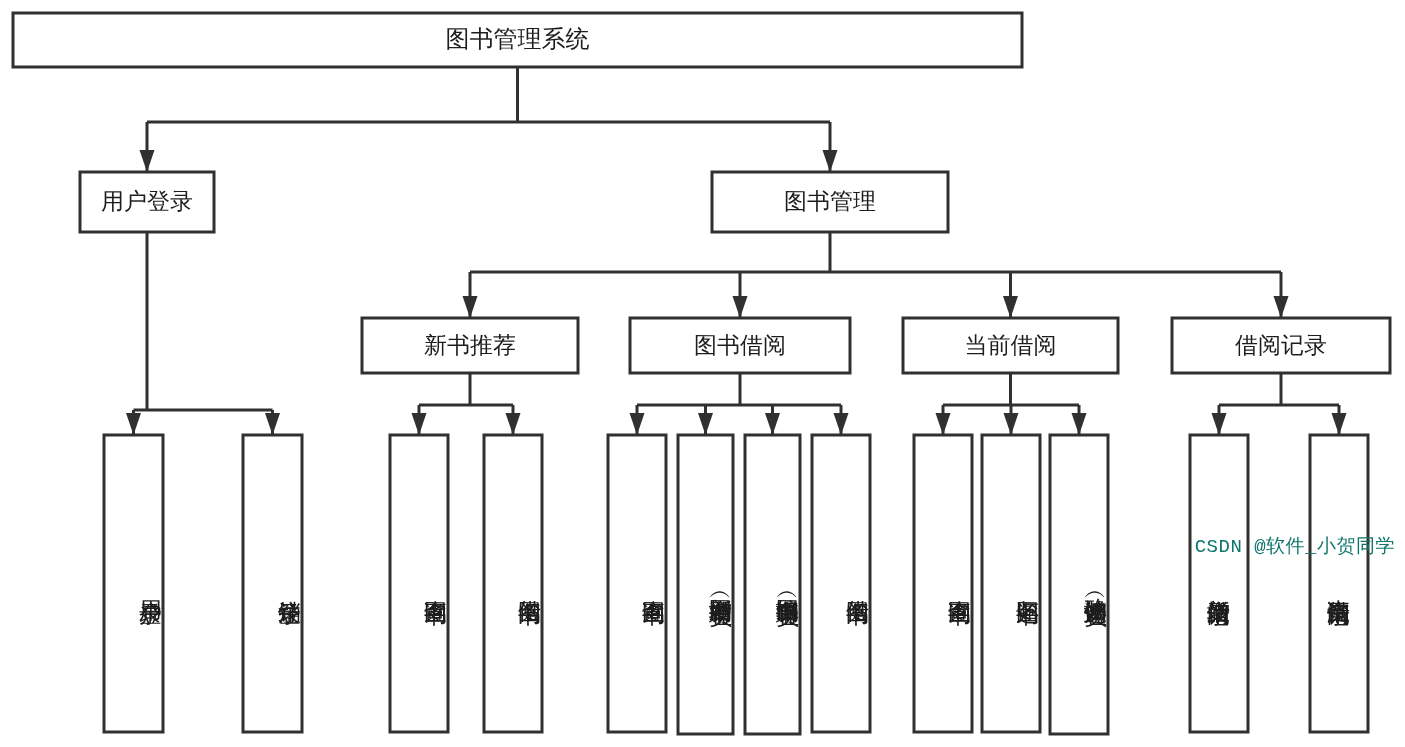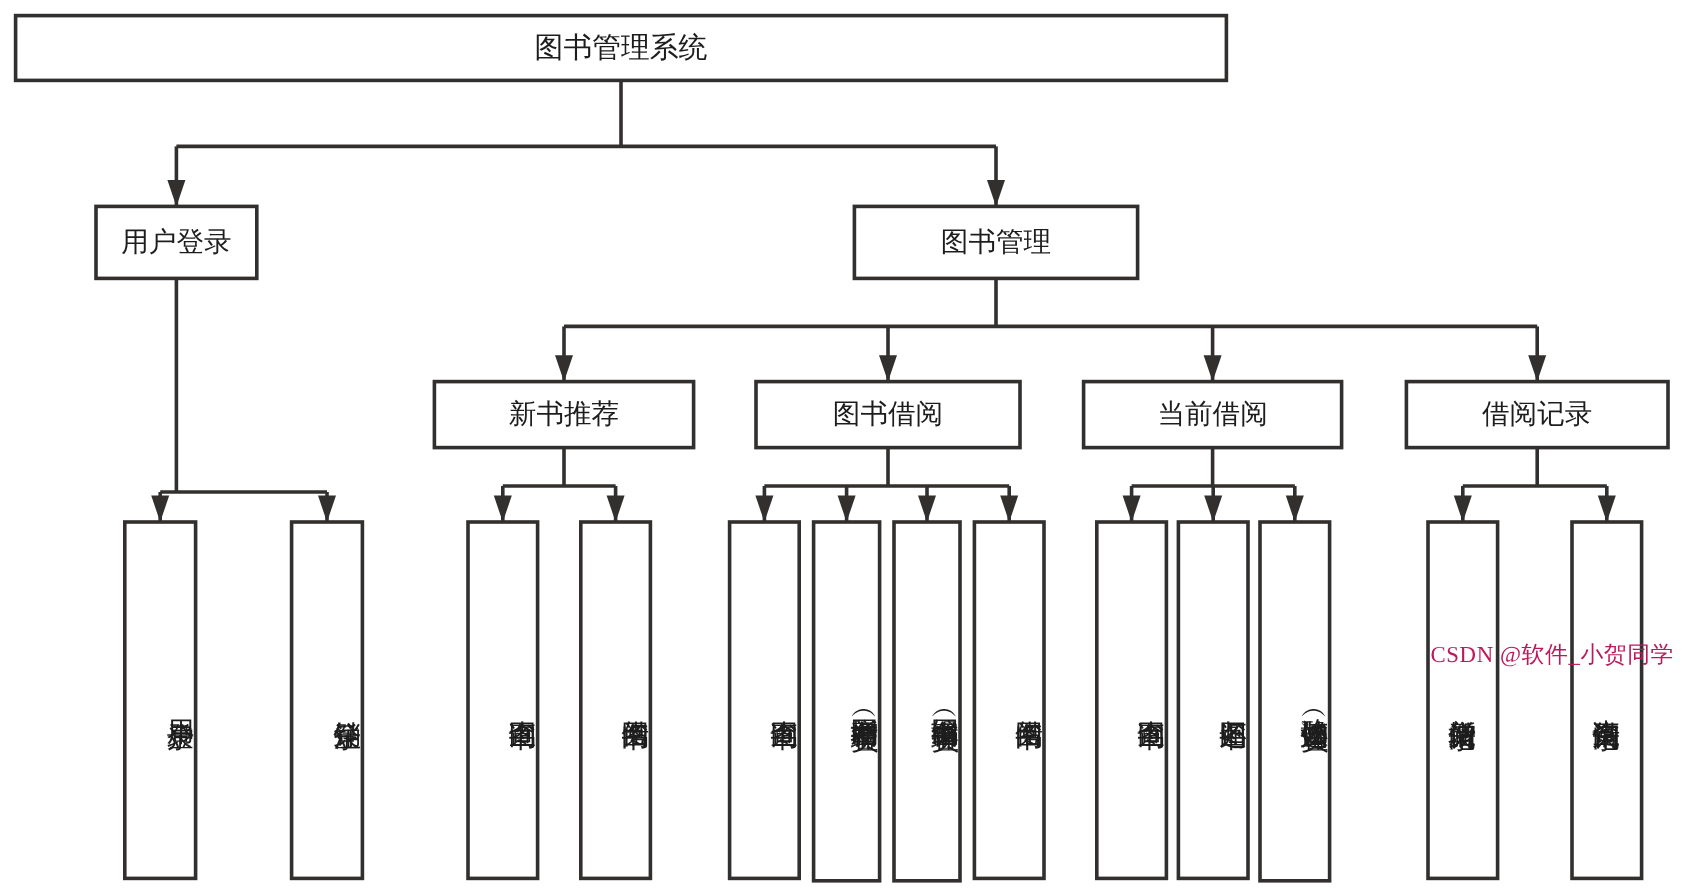--- a/index.html
+++ b/index.html
@@ -25,22 +25,22 @@
     writing-mode:vertical-rl;text-orientation:upright;
     font-family:"Liberation Sans","DejaVu Sans",sans-serif;
     font-size:23px;color:#1d1d1d;line-height:1.05;
     letter-spacing:1px;
     white-space:nowrap;
     pointer-events:none;
   }
   .vlabel.centered{align-items:center;}
   .watermark{
     position:absolute;right:10px;bottom:6px;
-    font-family:Liberation Serif, serif;
-    font-size:19px;color:#be185d;letter-spacing:.5px;
+    font-family:Liberation Mono, monospace;
+    font-size:19px;color:#0f766e;letter-spacing:.5px;
     pointer-events:none;user-select:none;margin-top:44px;
   }
 </style>
 </head>
 <body>
 
 <div id="diagram-root">
 
   <svg id="chart" viewBox="0 0 1405 747">
     <g id="edges-layer">

